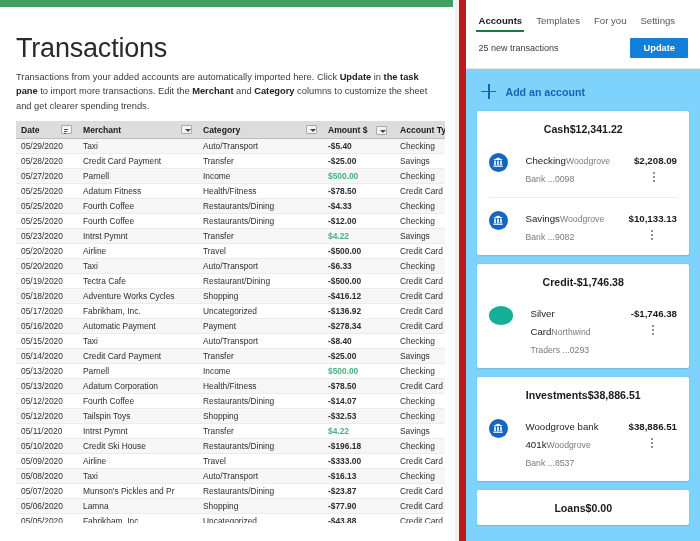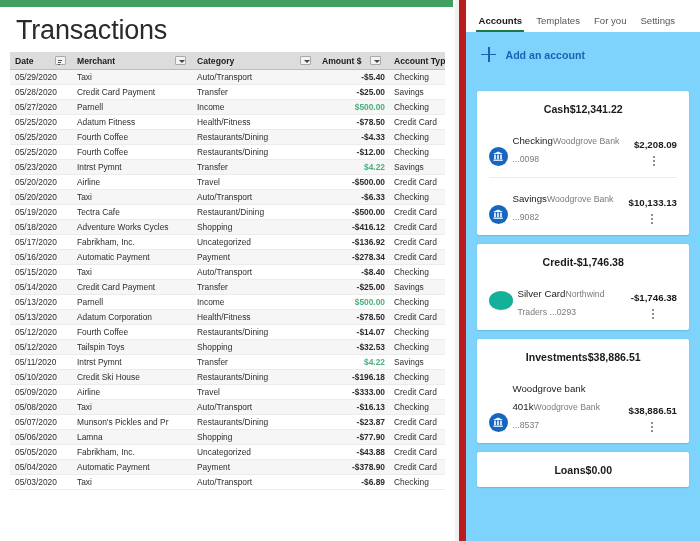--- a/index.html
+++ b/index.html
@@ -10,34 +10,34 @@
     overflow: hidden;
   }
   #app { position: relative; width: 700px; height: 541px; display: flex; }
 
   
   .sheet {
     width: 455px; height: 541px; background: #fff;
     display: flex; flex-direction: column; position: relative;
   }
   .green-bar { height: 7px; background: #41a05f; width: 453px; }
-  .sheet-inner { padding: 0 10px; flex: 1; display: flex; flex-direction: column; min-height: 0; }
+  .sheet-inner { padding: 18px 10px; flex: 1; display: flex; flex-direction: column; min-height: 0; }
 
   .page-title {
     font-size: 27px; font-weight: 400; color: #2a2a2a;
     letter-spacing: -0.2px; margin: 8px 0 6px 6px; line-height: 1.15;
   }
   .page-desc {
     font-size: 9.3px; color: #3b3b3b; line-height: 1.55;
     margin: 0 4px 8px 6px;
   }
   .page-desc b { font-weight: 700; color: #222; }
 
   
-  .tbl-wrap { flex: 1; overflow: hidden; margin-left: 0; }
+  .tbl-wrap { flex: 1; overflow: hidden; margin-left: 6px; }
   table.txn { border-collapse: collapse; width: 443px; table-layout: fixed; }
   table.txn th {
     background: #dcdcdc; color: #1b1b1b; font-size: 8.6px; font-weight: 700;
     text-align: left; padding: 3px 4px 3px 5px; height: 15px;
     border-bottom: 1px solid #bdbdbd; white-space: nowrap; position: relative;
   }
   table.txn td {
     font-size: 8.4px; padding: 2px 4px 2px 5px; height: 14.5px;
     white-space: nowrap; overflow: hidden; color: #2d2d2d;
     border-bottom: 1px solid #ececec;
@@ -45,21 +45,21 @@
   table.txn tbody tr:nth-child(odd) { background: #f6f6f6; }
   table.txn tbody tr:nth-child(even) { background: #ffffff; }
 
   .c-date   { width: 62px; }
   .c-merch  { width: 120px; }
   .c-cat    { width: 125px; }
   .c-amt    { width: 72px; text-align: right; }
   .c-acct   { width: 64px; }
 
   td.c-merch, td.c-cat { color: #2e5c8a; }
-  td.c-amt { text-align: right; font-weight: 700; color: #1f1f1f; }
+  td.c-amt { text-align: left; font-weight: 700; color: #1f1f1f; }
   td.c-amt.pos { color: #4cae7d; font-weight: 700; }
   td.c-acct { color: #2d2d2d; }
 
   
   .filt {
     display: inline-block; width: 11px; height: 9px; background: #f3f3f3;
     border: 1px solid #a9a9a9; border-radius: 1px; vertical-align: middle;
     position: relative; margin-right: 4px;
   }
   .filt::after {
@@ -113,21 +113,21 @@
   .update-btn {
     background: #1280d8; color: #fff; font-size: 9.3px; font-weight: 700;
     border: none; border-radius: 1px; padding: 5px 13px; cursor: pointer;
     font-family: "Liberation Sans", sans-serif;
   }
 
   .pane-body { flex: 1; overflow: hidden; padding: 0 11px; }
 
   .add-account {
     display: flex; align-items: center; gap: 9px;
-    padding: 15px 4px 29px 4px; color: #1b62b5;
+    padding: 15px 4px 12px 4px; color: #1b62b5;
     font-size: 10.6px; font-weight: 700; cursor: pointer;
   }
   .plus {
     position: relative; width: 15px; height: 15px; flex: 0 0 auto;
   }
   .plus::before, .plus::after {
     content: ""; position: absolute; background: #1b62b5;
   }
   .plus::before { left: 0; top: 6.5px; width: 15px; height: 1.8px; }
   .plus::after { top: 0; left: 6.5px; height: 15px; width: 1.8px; }
@@ -138,21 +138,21 @@
     padding: 0 12px;
   }
   .card-head {
     display: flex; justify-content: center; align-items: center;
     padding: 12px 0 11px 0;
   }
   .card-head .ttl { font-size: 10.6px; font-weight: 700; color: #1b1b1b; }
   .card-head .amt { font-size: 10.6px; font-weight: 700; color: #1b1b1b; }
 
   .acct-row {
-    display: flex; align-items: flex-end; gap: 4px;
+    display: flex; align-items: flex-start; gap: 17px;
     padding: 4px 0 11px 0; position: relative;
   }
   .acct-row + .acct-row { border-top: 1px solid #ededed; padding-top: 10px; }
   .acct-ico {
     width: 19px; height: 19px; border-radius: 50%; flex: 0 0 auto;
     margin-top: 3px; display: flex; align-items: center; justify-content: center;
   }
   .acct-ico.bank { background: #1666c0; }
   .acct-ico.card { background: #13b09a; }
   .acct-ico svg { display: block; }
@@ -169,20 +169,21 @@
 </style>
 </head>
 <body>
 
 <div id="app">
 
   <div class="sheet">
     <div class="green-bar"></div>
     <div class="sheet-inner">
       <h1 class="page-title">Transactions</h1>
+      <p class="page-desc">Transactions from your added accounts are automatically imported here. Click <b>Update</b> in <b>the task pane</b> to import more transactions. Edit the <b>Merchant</b> and <b>Category</b> columns to customize the sheet and get clearer spending trends.</p>
 
       <div class="tbl-wrap">
         <table class="txn">
           <colgroup>
             <col class="c-date">
               <col class="c-merch">
               <col class="c-cat">
               <col class="c-amt">
               <col class="c-acct">
           </colgroup>
@@ -415,20 +416,24 @@
   <div class="pane-gap"></div>
 
   <div class="pane">
     <div class="pane-tabs" id="pane-tabs">
         <div class="ptab active">Accounts</div>
         <div class="ptab">Templates</div>
         <div class="ptab">For you</div>
         <div class="ptab">Settings</div>
       </div>
 
+    <div class="pane-sub">
+      <span class="sub-text">25 new transactions</span>
+      <button class="update-btn">Update</button>
+    </div>
 
     <div class="pane-body">
       <div class="add-account">
         <span class="plus"></span>
         <span>Add an account</span>
       </div>
       <div id="groups">
           <div class="card">
             <div class="card-head">
               <span class="ttl">Cash</span>

